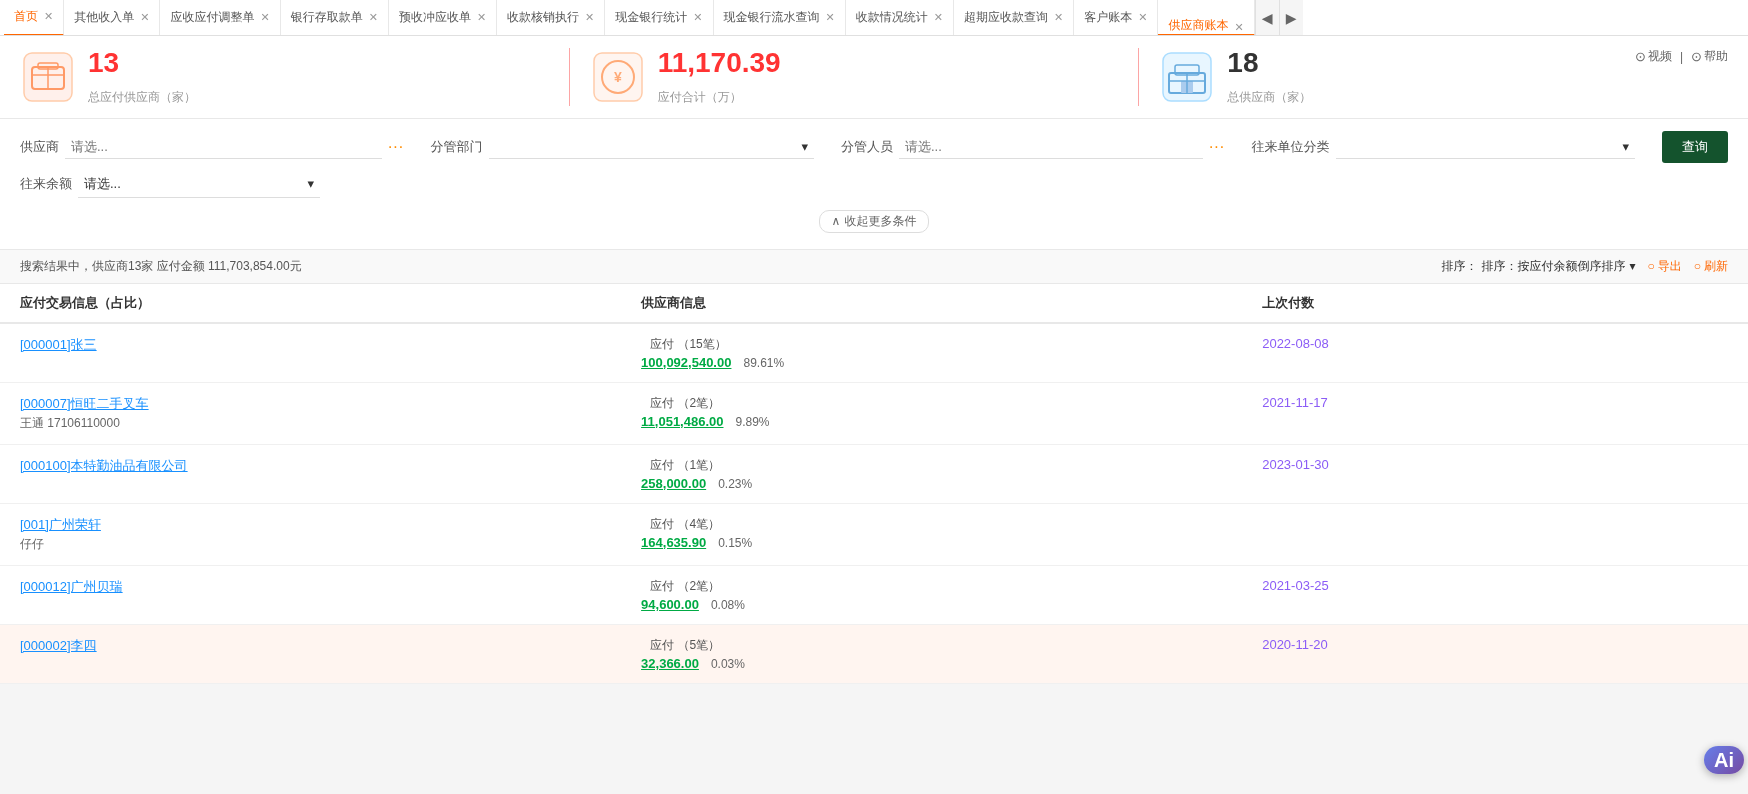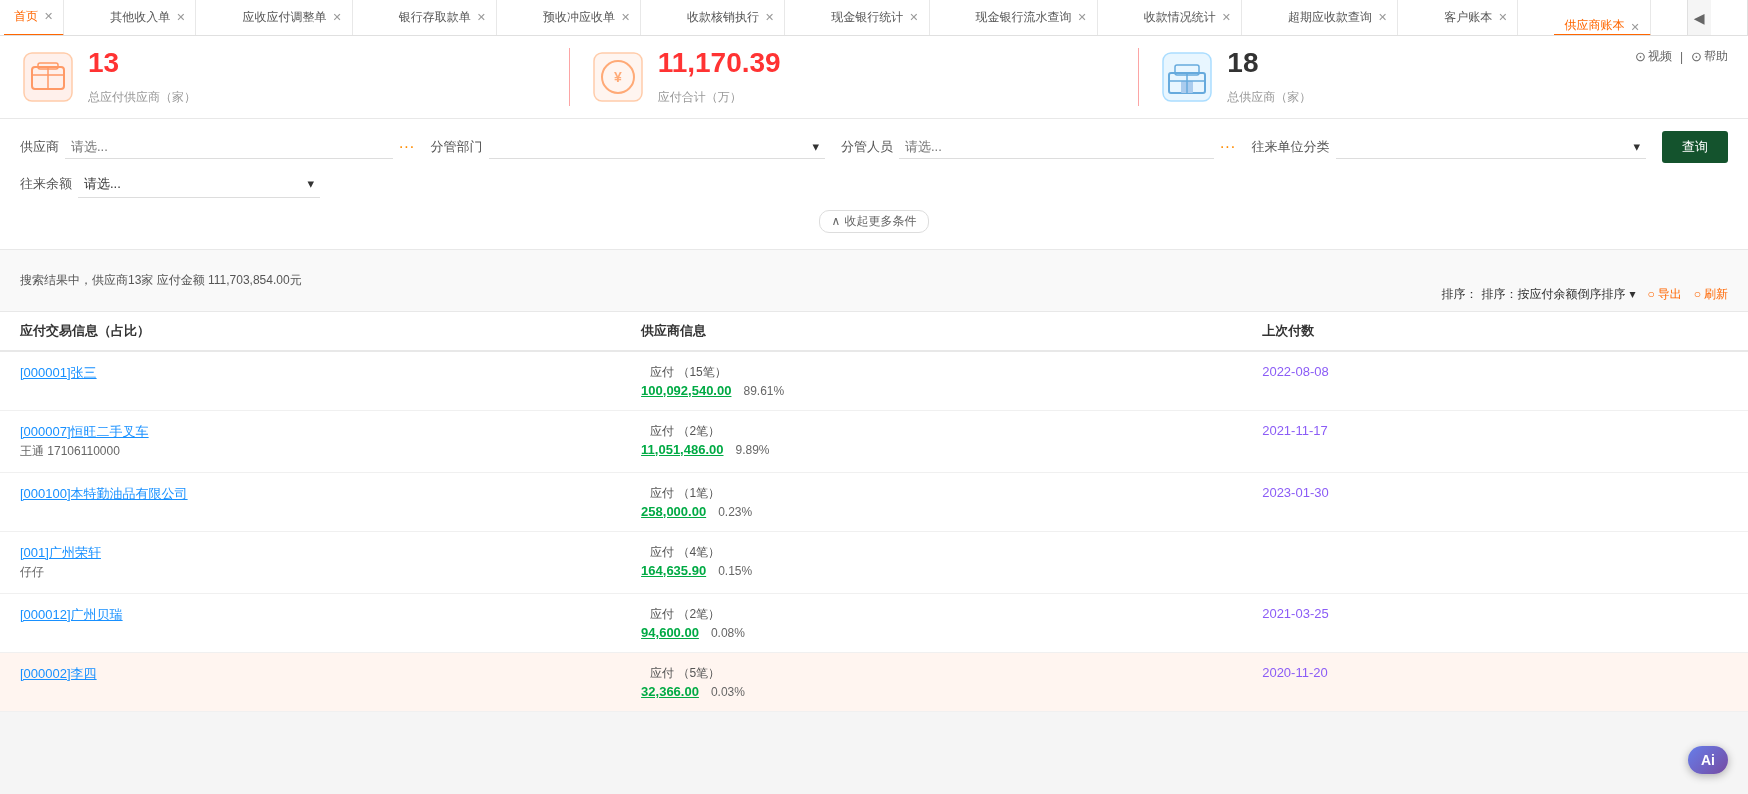--- a/index.html
+++ b/index.html
@@ -7,21 +7,20 @@
 
     
     .top-nav {
       display: flex;
       align-items: center;
       background: #fff;
       border-bottom: 1px solid #e0e0e0;
       height: 36px;
       padding: 0 4px;
       overflow: hidden;
-      gap: 36px;
     }
     .nav-tab {
       display: flex;
       align-items: center;
       padding: 0 10px;
       height: 36px;
       font-size: 12px;
       color: #555;
       cursor: pointer;
       white-space: nowrap;
@@ -73,21 +72,21 @@
 
     
     .filter-area {
       background: #fff;
       padding: 12px 20px 8px 20px;
       border-bottom: 1px solid #e8e8e8;
     }
     .filter-row {
       display: flex;
       align-items: center;
-      gap: 16px;
+      gap: 27px;
       margin-bottom: 8px;
     }
     .filter-item {
       display: flex;
       align-items: center;
       gap: 6px;
       flex: 1;
     }
     .filter-label { font-size: 13px; color: #555; white-space: nowrap; flex-shrink: 0; }
     .filter-input {
@@ -153,21 +152,20 @@
       background: #f9f9f9;
       border-bottom: 1px solid #e8e8e8;
       font-size: 12px;
       color: #555;
     }
     .result-actions {
       display: flex;
       align-items: center;
       gap: 12px;
       color: #555;
-      margin-top: 28px;
     }
     .sort-select {
       display: flex;
       align-items: center;
       gap: 4px;
       cursor: pointer;
       color: #333;
     }
     .action-btn {
       display: flex;
@@ -498,13 +496,13 @@
         <span class="tx-pct">0.03%</span>
       </div>
     </div>
     <div>
       <span class="date-val">2020-11-20</span>
     </div>
       </div>
     </div>
 </div>
 
-<div style="position:fixed;bottom:20px;right:20px;background:linear-gradient(135deg,#667eea,#764ba2);color:#fff;width:40px;height:28px;border-radius:14px;display:flex;align-items:center;justify-content:center;font-size:14px;font-weight:bold;cursor:pointer;box-shadow:0 2px 8px rgba(0,0,0,0.3);">Ai</div>
+<div style="position:fixed;bottom:20px;right:4px;background:linear-gradient(135deg,#667eea,#764ba2);color:#fff;width:40px;height:28px;border-radius:14px;display:flex;align-items:center;justify-content:center;font-size:20px;font-weight:bold;cursor:pointer;box-shadow:0 2px 8px rgba(0,0,0,0.3);">Ai</div>
 
 </body></html>

